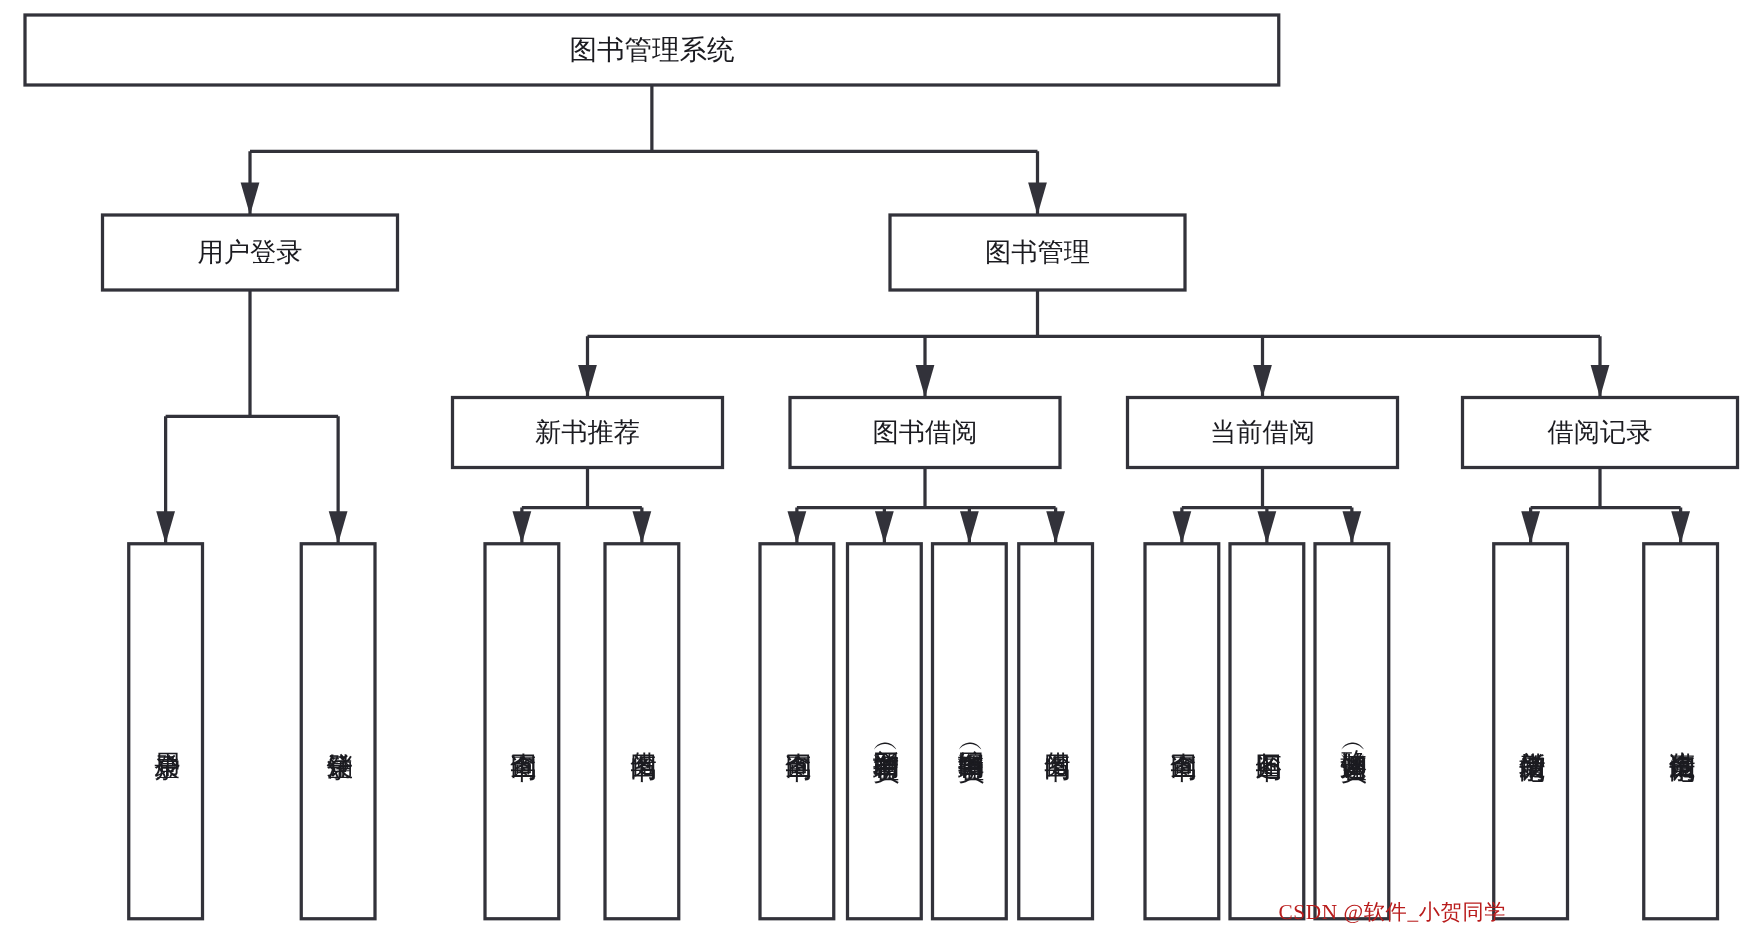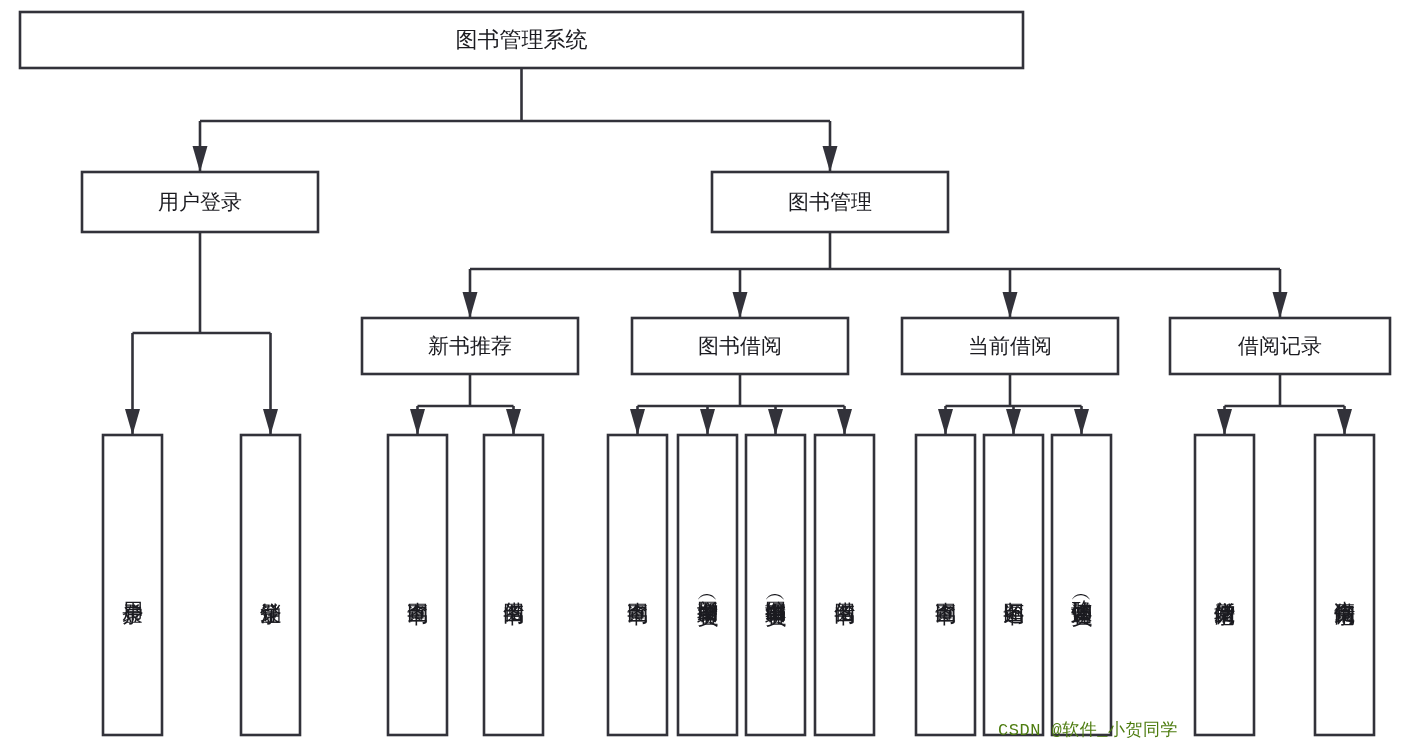--- a/index.html
+++ b/index.html
@@ -11,20 +11,21 @@
     width: 1405px;
     height: 747px;
     font-family: "Liberation Sans", "DejaVu Sans", sans-serif;
     overflow: hidden;
   }
   #diagram-root {
     position: relative;
     width: 1188px;
     height: 747px;
     background: #ffffff;
+    padding-left: 27px;
   }
   svg.diagram-svg {
     position: absolute;
     left: 0;
     top: 0;
     width: 1405px;
     height: 747px;
     display: block;
   }
   .node-box {
@@ -61,23 +62,23 @@
     writing-mode: vertical-rl;
     text-orientation: upright;
     letter-spacing: 1px;
     white-space: nowrap;
     pointer-events: none;
   }
   .watermark {
     position: absolute;
     right: 10px;
     bottom: 6px;
-    font-family: Liberation Mono, monospace;
+    font-family: Liberation Serif, serif;
     font-size: 17px;
-    color: #4d7c0f;
+    color: #b91c1c;
     letter-spacing: 0.5px;
     white-space: nowrap;
   }
 </style>
 </head>
 <body>
 
 <div id="diagram-root">
 
   <svg class="diagram-svg" viewBox="0 0 1405 747">

